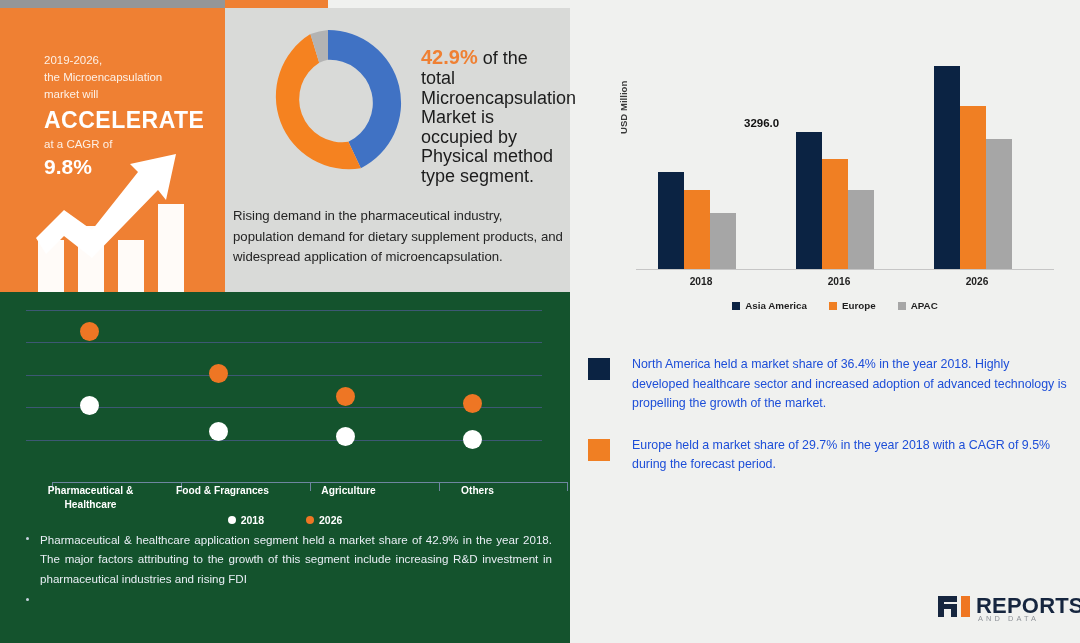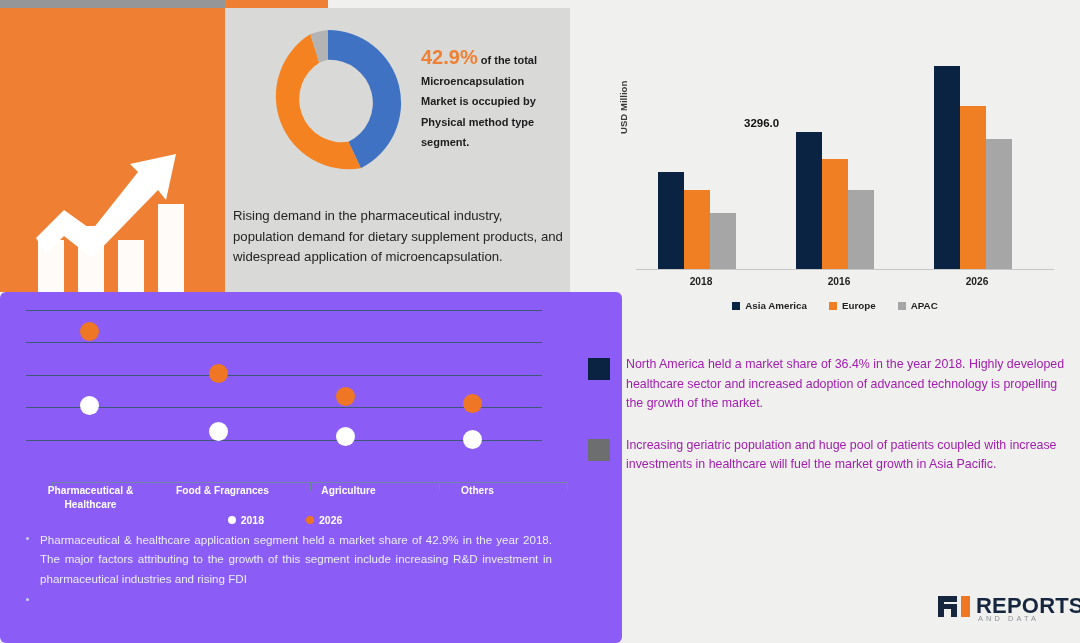--- a/index.html
+++ b/index.html
@@ -27,31 +27,30 @@
   #hero-strip2 { position: absolute; left: 225px; top: 0; width: 103px; height: 8px; background: #ef8033; }
 
   
   #midpanel {
     position: absolute; left: 225px; top: 8px; width: 345px; height: 284px;
     background: #d9dad8;
   }
   #donut { position: absolute; left: 20px; top: 12px; width: 166px; height: 166px; }
   #pct-block { position: absolute; left: 196px; top: 38px; width: 138px; }
   #pct-value { color: #ef8033; font-size: 20px; font-weight: bold; }
-  #pct-rest { color: #1c1c1c; font-size: 11px; font-weight: bold; line-height: 19.5px; text-align: right; }
+  #pct-rest { color: #1c1c1c; font-size: 18px; font-weight: normal; line-height: 19.5px; text-align: right; }
   #mid-para {
     position: absolute; left: 8px; top: 198px; width: 330px;
     font-size: 13.2px; line-height: 20.5px; color: #242424;
   }
 
   
   #navy {
-    position: absolute; left: 0; top: 292px; width: 622px; height: 351px;
-    background: #8b5cf6;
-    border-radius: 6px;
+    position: absolute; left: 0; top: 292px; width: 570px; height: 351px;
+    background: #14532d;
   }
   #dotchart { position: absolute; left: 26px; top: 12px; width: 516px; height: 160px; }
   .gridline { position: absolute; left: 0; width: 516px; height: 1px; background: #3d5874; }
   .dot { position: absolute; width: 19px; height: 19px; border-radius: 50%; }
   .dot.d2018 { background: #ffffff; }
   .dot.d2026 { background: #ee7624; }
   #cat-axis { position: absolute; left: 26px; top: 178px; width: 516px; height: 10px; }
   #cat-axis .axline { position: absolute; left: 0; top: 0; width: 516px; height: 1px; background: #6e86a0; }
   #cat-axis .tick { position: absolute; top: 0; width: 1px; height: 9px; background: #6e86a0; }
   .cat-label {
@@ -98,21 +97,21 @@
     position: absolute; left: 0; top: 262px; width: 470px;
     display: flex; justify-content: center; gap: 22px;
     font-size: 9.8px; font-weight: bold; color: #1f1f1f;
   }
   .sq { width: 8px; height: 8px; display: inline-block; }
 
   
   #info { position: absolute; left: 588px; top: 355px; width: 480px; }
   .info-row { display: flex; gap: 16px; margin-bottom: 22px; }
   .swatch { width: 22px; height: 22px; flex: 0 0 22px; margin-top: 3px; }
-  .info-text { font-size: 12.4px; line-height: 19.6px; color: #a21caf; }
+  .info-text { font-size: 12.4px; line-height: 19.6px; color: #1d4ed8; margin-left: 6px; }
 
   
   #logo { position: absolute; left: 938px; top: 592px; width: 130px; height: 38px; }
   #logo-mark { position: absolute; left: 0; top: 4px; width: 34px; height: 21px; }
   #logo-word {
     position: absolute; left: 38px; top: 1px;
     font-size: 22px; font-weight: bold; color: #16263f; letter-spacing: .2px;
   }
   #logo-sub {
     position: absolute; left: 40px; top: 22px;
@@ -121,20 +120,28 @@
 </style>
 </head>
 <body>
 
 <div id="page">
 
   <div id="top-strip"></div>
   <div id="hero-strip2"></div>
 
   <div id="hero">
+    <div id="hero-text">
+      <div class="hero-line">2019-2026,</div>
+      <div class="hero-line">the Microencapsulation</div>
+      <div class="hero-line">market will</div>
+      <div id="hero-accelerate">ACCELERATE</div>
+      <div id="hero-cagr">at a CAGR of</div>
+      <div id="hero-rate">9.8%</div>
+    </div>
     <svg id="hero-art" viewBox="0 0 185 145">
       <rect x="8" y="92" width="26" height="53" fill="#ffffff" opacity="0.97"></rect>
       <rect x="48" y="78" width="26" height="67" fill="#ffffff" opacity="0.97"></rect>
       <rect x="88" y="92" width="26" height="53" fill="#ffffff" opacity="0.97"></rect>
       <rect x="128" y="56" width="26" height="89" fill="#ffffff" opacity="0.97"></rect>
       <path d="M6 90 L34 62 L62 82 L108 24 L100 16 L146 6 L136 52 L128 42 L62 110 L34 88 L16 106 Z" fill="#ffffff"></path>
     </svg>
   </div>
 
   <div id="midpanel">
@@ -249,22 +256,22 @@
       </div>
     </div>
   </div>
 
   <div id="info">
     <div class="info-row">
       <div class="swatch" style="background:#0b2343"></div>
       <div class="info-text">North America held a market share of 36.4% in the year 2018. Highly developed healthcare sector and increased adoption of advanced technology is propelling the growth of the market.</div>
     </div>
     <div class="info-row">
-      <div class="swatch" style="background:#6d6e70"></div>
-      <div class="info-text">Increasing geriatric population and huge pool of patients coupled with increase  investments in healthcare will fuel the market growth in Asia Pacific.</div>
+      <div class="swatch" style="background:#f07f23"></div>
+      <div class="info-text">Europe held a market share of 29.7% in the year 2018 with a CAGR of 9.5% during the forecast period.</div>
     </div>
   </div>
 
   <div id="logo">
     <svg id="logo-mark" viewBox="0 0 34 21">
       <rect x="0" y="0" width="19" height="6" fill="#16263f"></rect>
       <rect x="0" y="0" width="6" height="21" fill="#16263f"></rect>
       <rect x="0" y="8" width="19" height="5" fill="#16263f"></rect>
       <rect x="13" y="13" width="6" height="8" fill="#16263f"></rect>
       <rect x="23" y="0" width="9" height="21" fill="#ef7622"></rect>

